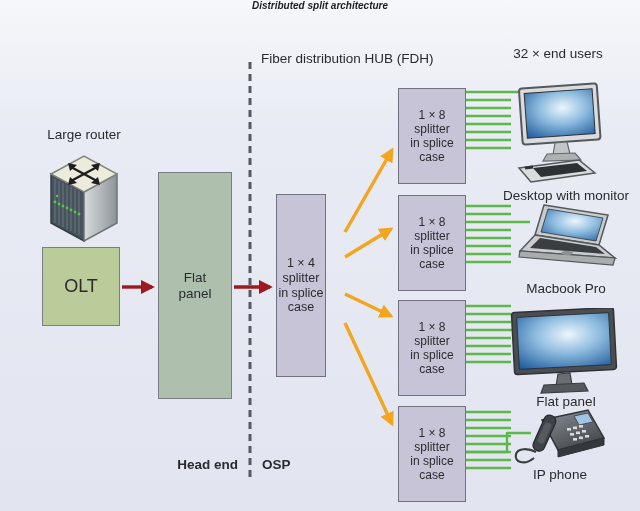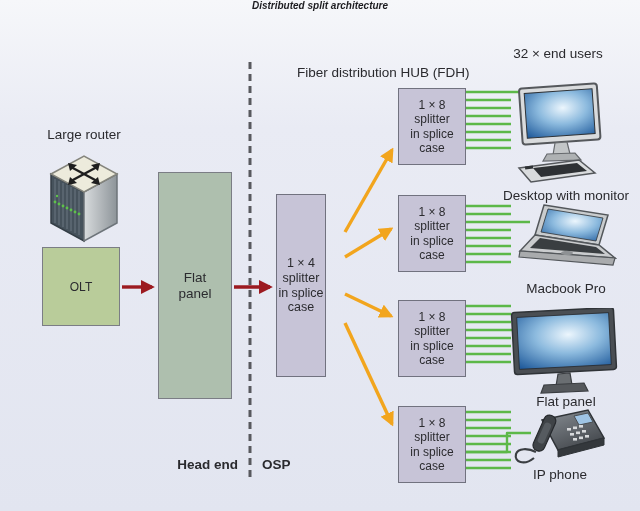--- a/index.html
+++ b/index.html
@@ -11,24 +11,24 @@
   .abs{position:absolute;}
   .lbl{position:absolute;font-size:13.5px;line-height:1.2;color:#2a2a2e;}
   .lbl.center{text-align:center;}
   .lbl.bold{font-weight:bold;}
   #title{left:0;top:34;width:640px;text-align:center;font-size:10px;font-weight:bold;color:#1c1c20;font-style:italic;}
   .nodebox{
     position:absolute;display:flex;align-items:center;justify-content:center;
     text-align:center;border:1.5px solid #7b7d85;box-sizing:border-box;
     color:#2b2b2f;
   }
-  #olt-box{left:42px;top:247px;width:78px;height:79px;background:#b9cc9a;font-size:12px;}
+  #olt-box{left:42px;top:247px;width:78px;height:79px;background:#b9cc9a;font-size:18px;}
   #patch-panel-box{left:158px;top:172px;width:74px;height:227px;background:#aebfae;font-size:13.5px;}
   #splitter-1x4-box{left:276px;top:194px;width:50px;height:183px;background:#c7c4d7;font-size:12.5px;border-color:#71727f;}
-  .s8{left:398px;width:68px;height:77px;background:#c7c4d7;font-size:12px;border-color:#71727f;}
+  .s8{left:398px;width:68px;height:96px;background:#c7c4d7;font-size:12px;border-color:#71727f;}
   #s8-0{top:88px;} #s8-1{top:195px;} #s8-2{top:300px;} #s8-3{top:406px;}
   .boxlines div{line-height:1.18;}
   #connector-layer{position:absolute;left:0;top:0;pointer-events:none;}
   .icon{position:absolute;}
 </style>
 </head>
 <body>
 
 <div id="canvas">
 
@@ -94,21 +94,21 @@
       <line x1="466" y1="420" x2="511" y2="420" stroke="#5cb848" stroke-width="2.4"></line>
       <line x1="466" y1="428" x2="511" y2="428" stroke="#5cb848" stroke-width="2.4"></line>
       <line x1="466" y1="436" x2="511" y2="436" stroke="#5cb848" stroke-width="2.4"></line>
       <line x1="466" y1="444" x2="511" y2="444" stroke="#5cb848" stroke-width="2.4"></line>
       <line x1="466" y1="452" x2="511" y2="452" stroke="#5cb848" stroke-width="2.4"></line>
       <line x1="466" y1="460" x2="511" y2="460" stroke="#5cb848" stroke-width="2.4"></line>
       <line x1="466" y1="468" x2="511" y2="468" stroke="#5cb848" stroke-width="2.4"></line>
     </svg>
 
   <div id="title" class="abs">Distributed split architecture</div>
-  <div class="lbl" style="left:261px;top:65px;margin-left:36px;">Fiber distribution HUB (FDH)</div>
+  <div class="lbl" style="left:261px;top:51px;">Fiber distribution HUB (FDH)</div>
   <div class="lbl center" style="left:492px;top:46px;width:132px;">32 × end users</div>
   <div class="lbl center" style="left:28px;top:127px;width:112px;">Large router</div>
   <div class="lbl bold" style="left:148px;top:457px;width:90px;text-align:right;">Head end</div>
   <div class="lbl bold" style="left:262px;top:457px;">OSP</div>
 
   <svg class="icon" style="left:44px;top:146px;" width="80" height="98" viewBox="0 0 80 98">
     <polygon points="40,46 40,95 7,77 7,28" fill="#46525c" stroke="#343e46" stroke-width="1.5"></polygon>
     <g stroke="#5d6a74" stroke-width="1.6">
       <line x1="11" y1="33" x2="11" y2="77"></line>
         <line x1="15" y1="35" x2="15" y2="79"></line>

